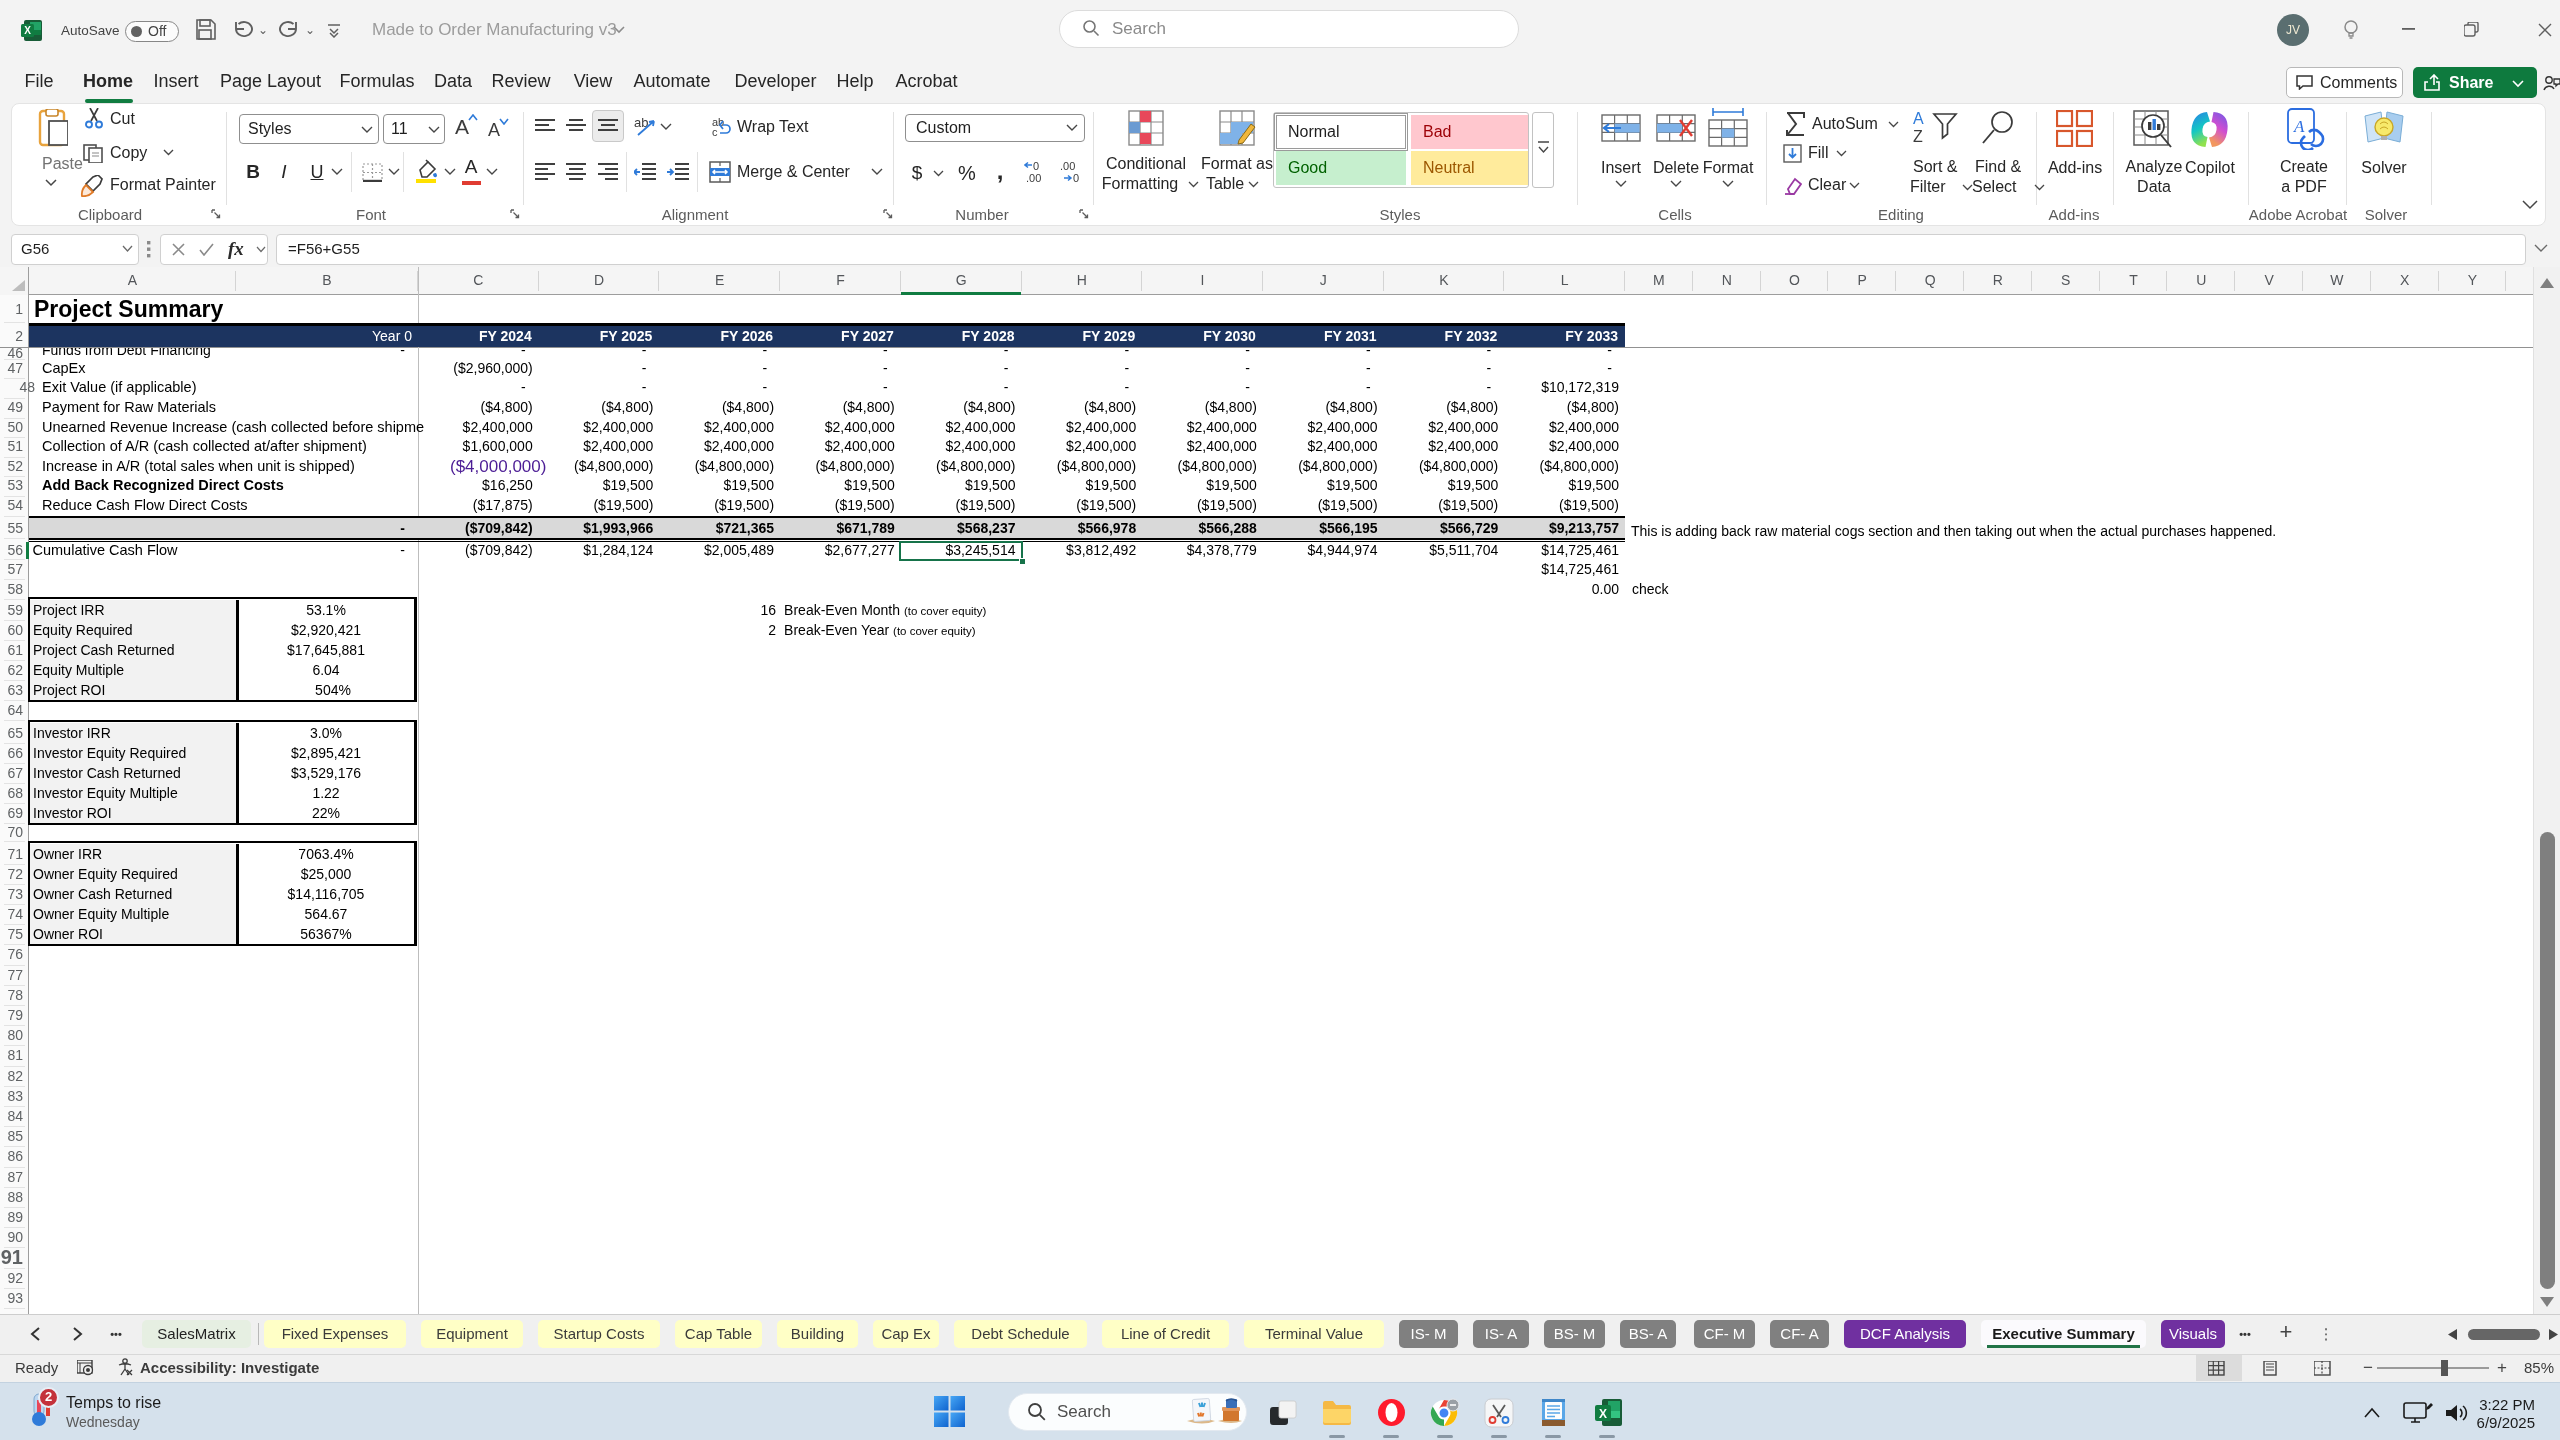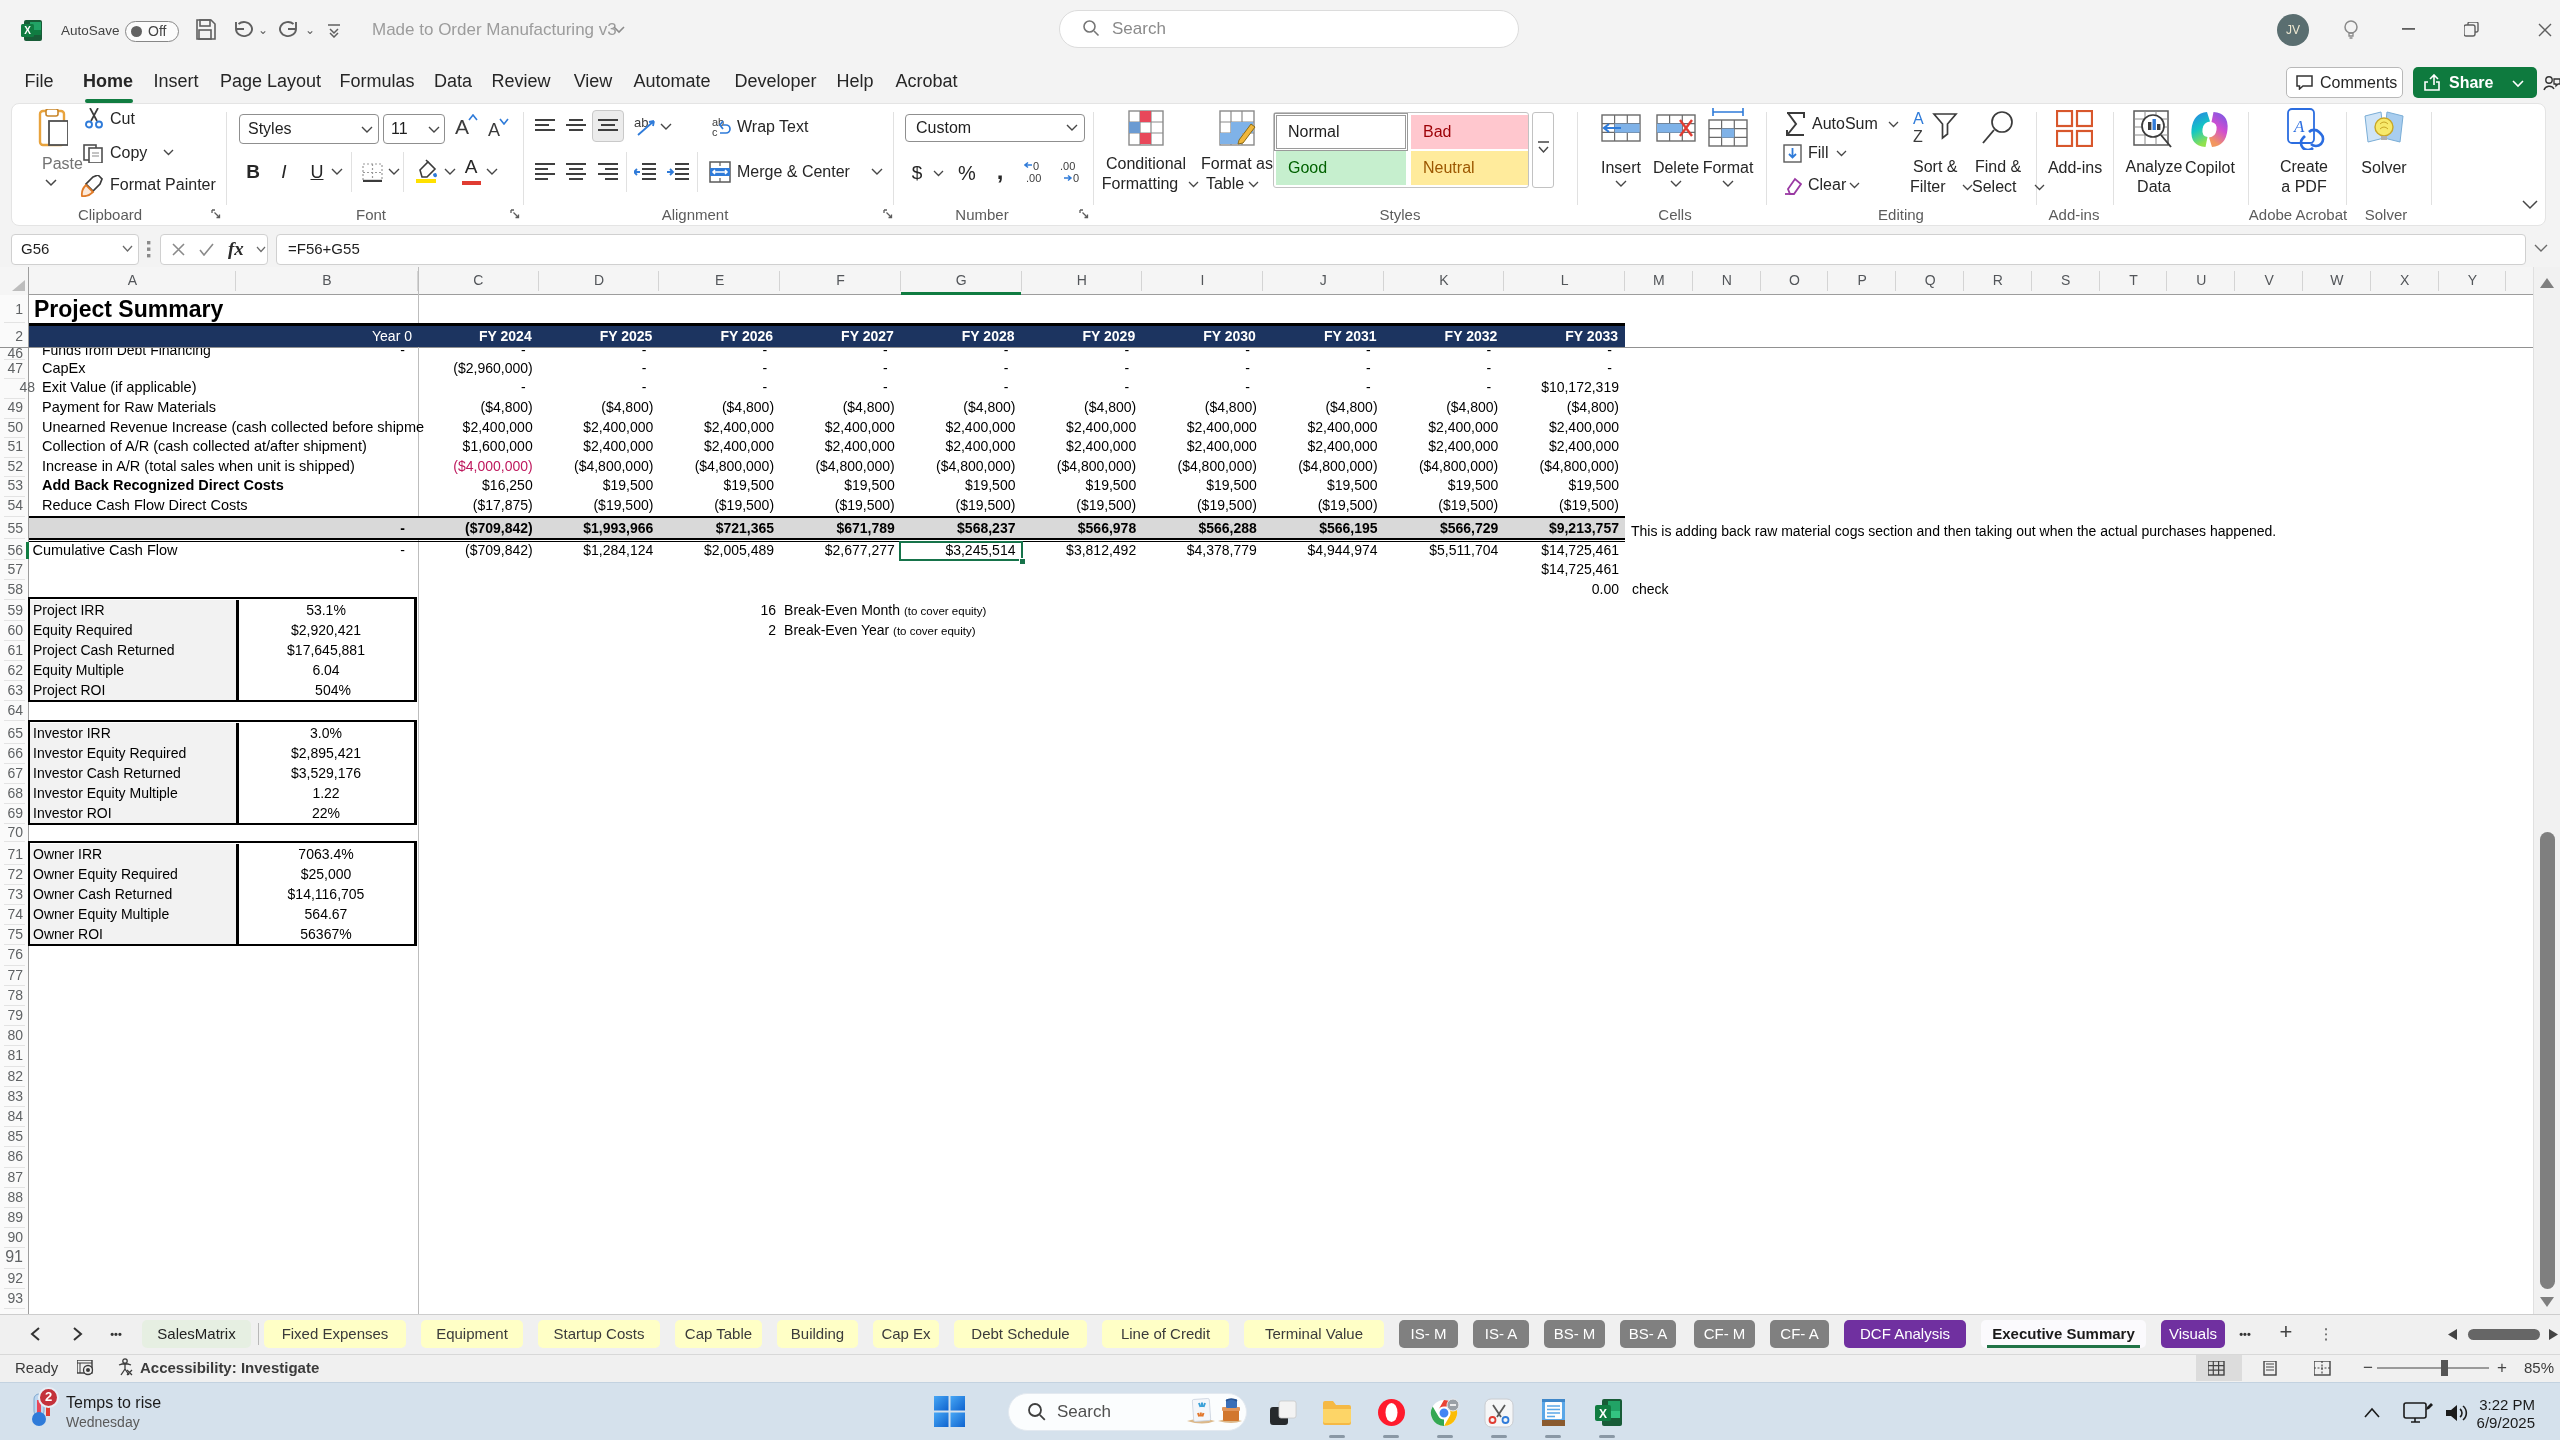--- a/index.html
+++ b/index.html
@@ -633,21 +633,21 @@
 <div class="ab" style="left:0px;top:1146.4px;width:23px;height:20px;line-height:20px;font-size:14px;color:#5f6264;font-weight:400;text-align:right;white-space:nowrap;">86</div>
 <div class="ab" style="left:4px;top:1166.6000000000001px;width:21px;height:1px;background:#e3e3e3"></div>
 <div class="ab" style="left:0px;top:1166.6px;width:23px;height:20px;line-height:20px;font-size:14px;color:#5f6264;font-weight:400;text-align:right;white-space:nowrap;">87</div>
 <div class="ab" style="left:4px;top:1186.8px;width:21px;height:1px;background:#e3e3e3"></div>
 <div class="ab" style="left:0px;top:1186.8px;width:23px;height:20px;line-height:20px;font-size:14px;color:#5f6264;font-weight:400;text-align:right;white-space:nowrap;">88</div>
 <div class="ab" style="left:4px;top:1207.0px;width:21px;height:1px;background:#e3e3e3"></div>
 <div class="ab" style="left:0px;top:1207.0px;width:23px;height:20px;line-height:20px;font-size:14px;color:#5f6264;font-weight:400;text-align:right;white-space:nowrap;">89</div>
 <div class="ab" style="left:4px;top:1227.2px;width:21px;height:1px;background:#e3e3e3"></div>
 <div class="ab" style="left:0px;top:1227.2px;width:23px;height:20px;line-height:20px;font-size:14px;color:#5f6264;font-weight:400;text-align:right;white-space:nowrap;">90</div>
 <div class="ab" style="left:4px;top:1247.4px;width:21px;height:1px;background:#e3e3e3"></div>
-<div class="ab" style="left:0px;top:1247.4px;width:23px;height:20px;line-height:20px;font-size:16px;color:#5f6264;font-weight:400;text-align:right;white-space:nowrap;">91</div>
+<div class="ab" style="left:0px;top:1247.4px;width:23px;height:20px;line-height:20px;font-size:20px;color:#5f6264;font-weight:700;text-align:right;white-space:nowrap;">91</div>
 <div class="ab" style="left:4px;top:1267.6000000000001px;width:21px;height:1px;background:#e3e3e3"></div>
 <div class="ab" style="left:0px;top:1267.6px;width:23px;height:20px;line-height:20px;font-size:14px;color:#5f6264;font-weight:400;text-align:right;white-space:nowrap;">92</div>
 <div class="ab" style="left:4px;top:1287.8px;width:21px;height:1px;background:#e3e3e3"></div>
 <div class="ab" style="left:0px;top:1287.8px;width:23px;height:20px;line-height:20px;font-size:14px;color:#5f6264;font-weight:400;text-align:right;white-space:nowrap;">93</div>
 <div class="ab" style="left:4px;top:1308.0px;width:21px;height:1px;background:#e3e3e3"></div>
 <div class="ab" style="left:26px;top:542px;width:3px;height:16.75px;background:#107c41"></div>
 <div class="ab" style="left:0px;top:347px;width:2533px;height:1px;background:#919191"></div>
 <div class="ab" style="left:418px;top:267px;width:1px;height:1047px;background:#bdbdbd"></div>
 <div class="ab" style="left:34px;top:295px;width:420px;height:28px;line-height:28px;font-size:23px;color:#000;font-weight:700;text-align:left;white-space:nowrap;">Project Summary</div>
 <div class="ab" style="left:29px;top:323px;width:1596px;height:3px;background:#000"></div>
@@ -726,21 +726,21 @@
 <div class="ab" style="left:538.7px;top:437.26px;width:114.7px;height:19.59px;line-height:19.59px;font-size:14px;color:#000;font-weight:400;text-align:right;white-space:nowrap;">$2,400,000</div>
 <div class="ab" style="left:659.4px;top:437.26px;width:114.7px;height:19.59px;line-height:19.59px;font-size:14px;color:#000;font-weight:400;text-align:right;white-space:nowrap;">$2,400,000</div>
 <div class="ab" style="left:780.1px;top:437.26px;width:114.7px;height:19.59px;line-height:19.59px;font-size:14px;color:#000;font-weight:400;text-align:right;white-space:nowrap;">$2,400,000</div>
 <div class="ab" style="left:900.8px;top:437.26px;width:114.7px;height:19.59px;line-height:19.59px;font-size:14px;color:#000;font-weight:400;text-align:right;white-space:nowrap;">$2,400,000</div>
 <div class="ab" style="left:1021.5px;top:437.26px;width:114.7px;height:19.59px;line-height:19.59px;font-size:14px;color:#000;font-weight:400;text-align:right;white-space:nowrap;">$2,400,000</div>
 <div class="ab" style="left:1142.2px;top:437.26px;width:114.7px;height:19.59px;line-height:19.59px;font-size:14px;color:#000;font-weight:400;text-align:right;white-space:nowrap;">$2,400,000</div>
 <div class="ab" style="left:1262.9px;top:437.26px;width:114.7px;height:19.59px;line-height:19.59px;font-size:14px;color:#000;font-weight:400;text-align:right;white-space:nowrap;">$2,400,000</div>
 <div class="ab" style="left:1383.6px;top:437.26px;width:114.7px;height:19.59px;line-height:19.59px;font-size:14px;color:#000;font-weight:400;text-align:right;white-space:nowrap;">$2,400,000</div>
 <div class="ab" style="left:1504.3px;top:437.26px;width:114.7px;height:19.59px;line-height:19.59px;font-size:14px;color:#000;font-weight:400;text-align:right;white-space:nowrap;">$2,400,000</div>
 <div class="ab" style="left:42px;top:456.84999999999997px;width:382px;height:19.59px;line-height:19.59px;font-size:14.5px;color:#000;font-weight:400;white-space:nowrap;overflow:hidden;">Increase in A/R (total sales when unit is shipped)</div>
-<div class="ab" style="left:418.0px;top:456.84999999999997px;width:114.7px;height:19.59px;line-height:19.59px;font-size:14px;color:#be185d;font-weight:400;text-align:right;white-space:nowrap;padding-left:32px;">($4,000,000)</div>
+<div class="ab" style="left:418.0px;top:456.84999999999997px;width:114.7px;height:19.59px;line-height:19.59px;font-size:17px;color:#4c1d95;font-weight:400;text-align:right;white-space:nowrap;padding-left:32px;">($4,000,000)</div>
 <div class="ab" style="left:538.7px;top:456.84999999999997px;width:114.7px;height:19.59px;line-height:19.59px;font-size:14px;color:#000;font-weight:400;text-align:right;white-space:nowrap;">($4,800,000)</div>
 <div class="ab" style="left:659.4px;top:456.84999999999997px;width:114.7px;height:19.59px;line-height:19.59px;font-size:14px;color:#000;font-weight:400;text-align:right;white-space:nowrap;">($4,800,000)</div>
 <div class="ab" style="left:780.1px;top:456.84999999999997px;width:114.7px;height:19.59px;line-height:19.59px;font-size:14px;color:#000;font-weight:400;text-align:right;white-space:nowrap;">($4,800,000)</div>
 <div class="ab" style="left:900.8px;top:456.84999999999997px;width:114.7px;height:19.59px;line-height:19.59px;font-size:14px;color:#000;font-weight:400;text-align:right;white-space:nowrap;">($4,800,000)</div>
 <div class="ab" style="left:1021.5px;top:456.84999999999997px;width:114.7px;height:19.59px;line-height:19.59px;font-size:14px;color:#000;font-weight:400;text-align:right;white-space:nowrap;">($4,800,000)</div>
 <div class="ab" style="left:1142.2px;top:456.84999999999997px;width:114.7px;height:19.59px;line-height:19.59px;font-size:14px;color:#000;font-weight:400;text-align:right;white-space:nowrap;">($4,800,000)</div>
 <div class="ab" style="left:1262.9px;top:456.84999999999997px;width:114.7px;height:19.59px;line-height:19.59px;font-size:14px;color:#000;font-weight:400;text-align:right;white-space:nowrap;">($4,800,000)</div>
 <div class="ab" style="left:1383.6px;top:456.84999999999997px;width:114.7px;height:19.59px;line-height:19.59px;font-size:14px;color:#000;font-weight:400;text-align:right;white-space:nowrap;">($4,800,000)</div>
 <div class="ab" style="left:1504.3px;top:456.84999999999997px;width:114.7px;height:19.59px;line-height:19.59px;font-size:14px;color:#000;font-weight:400;text-align:right;white-space:nowrap;">($4,800,000)</div>
 <div class="ab" style="left:42px;top:476.43999999999994px;width:382px;height:19.59px;line-height:19.59px;font-size:14.5px;color:#000;font-weight:700;white-space:nowrap;overflow:hidden;">Add Back Recognized Direct Costs</div>

